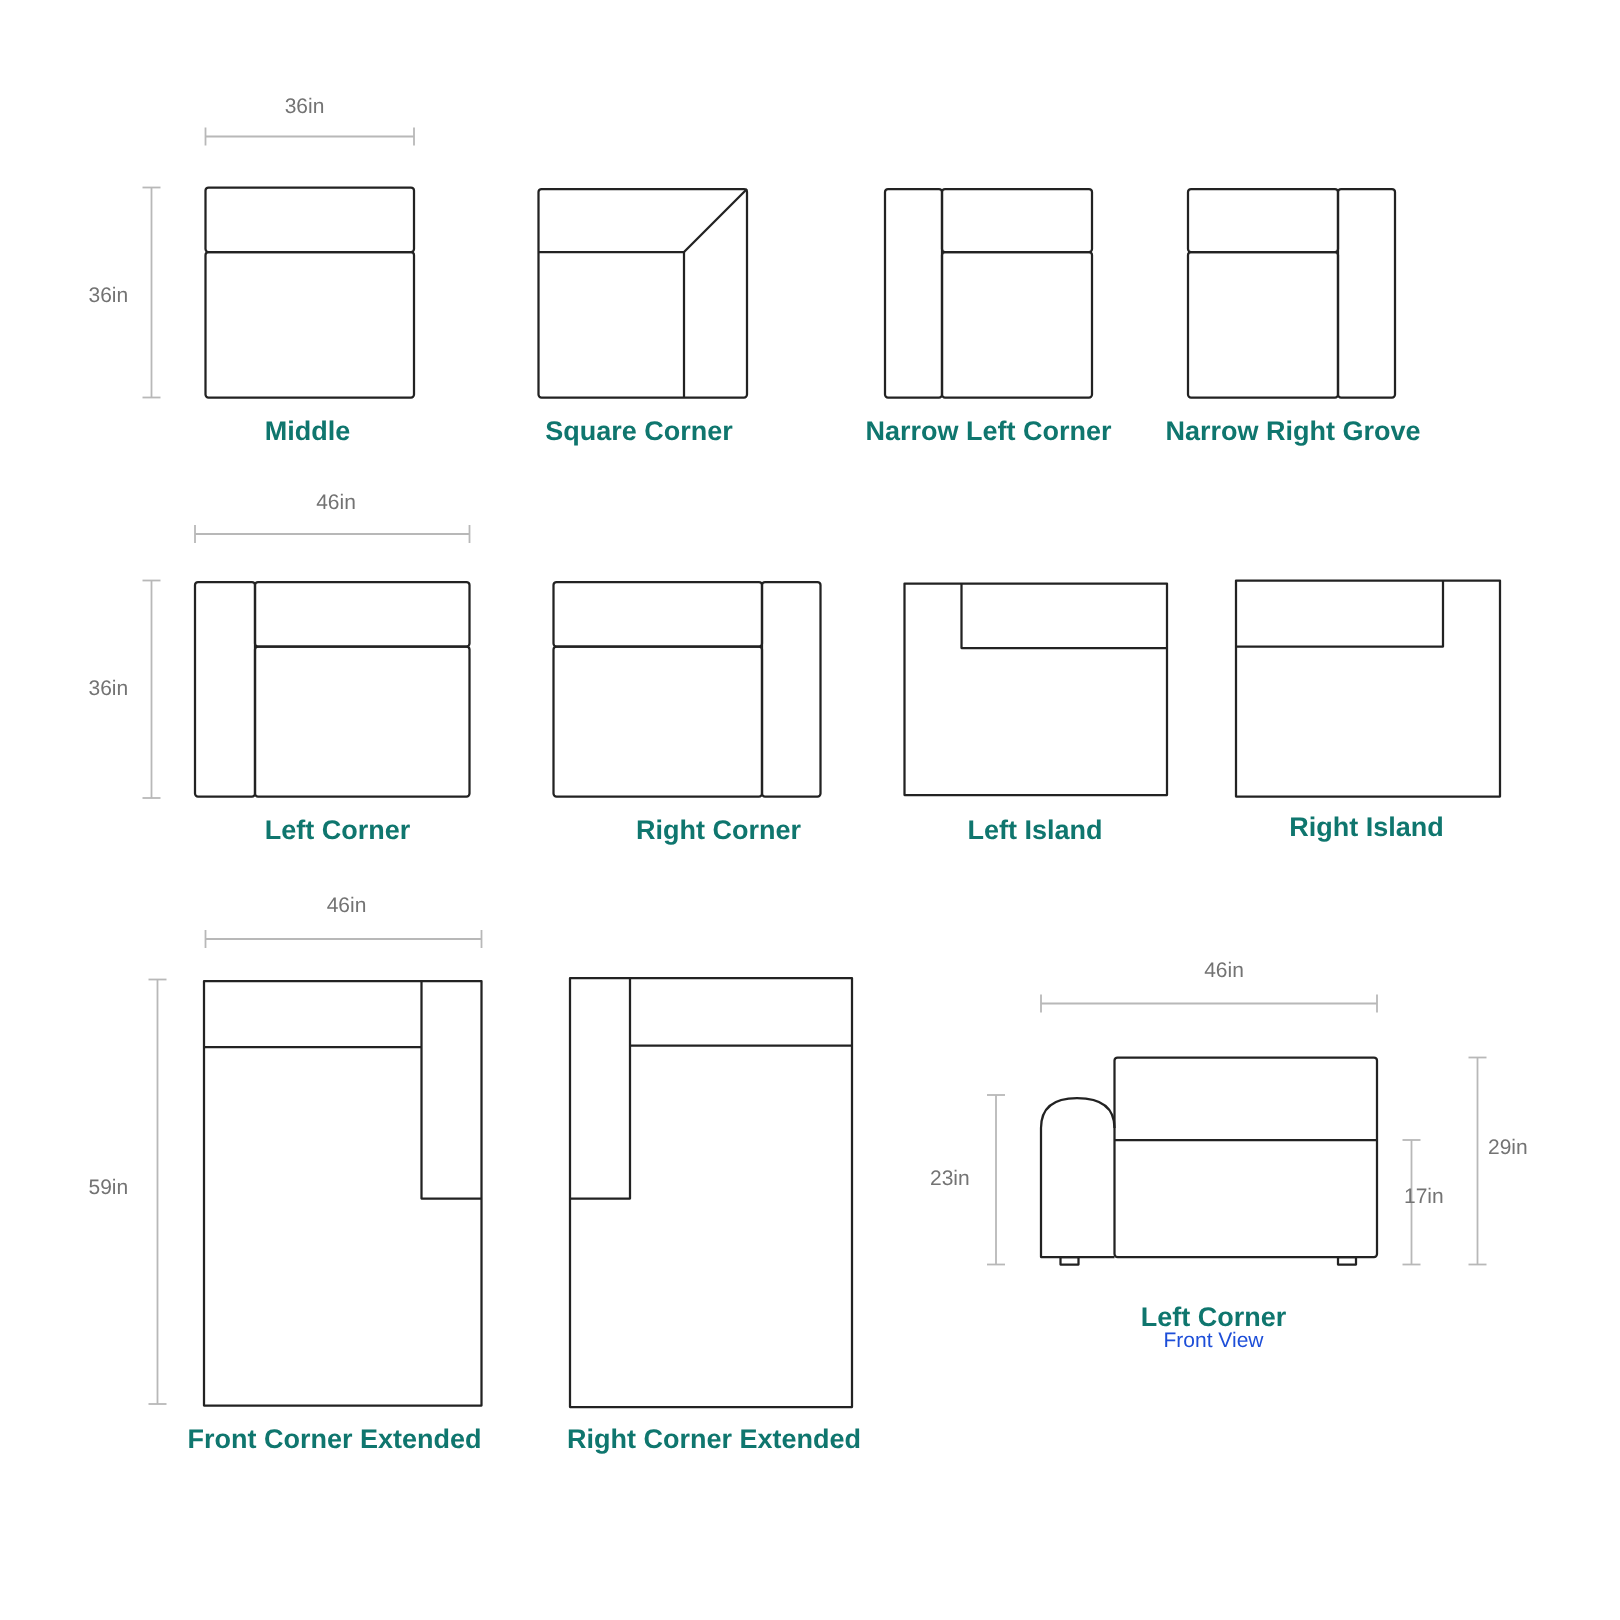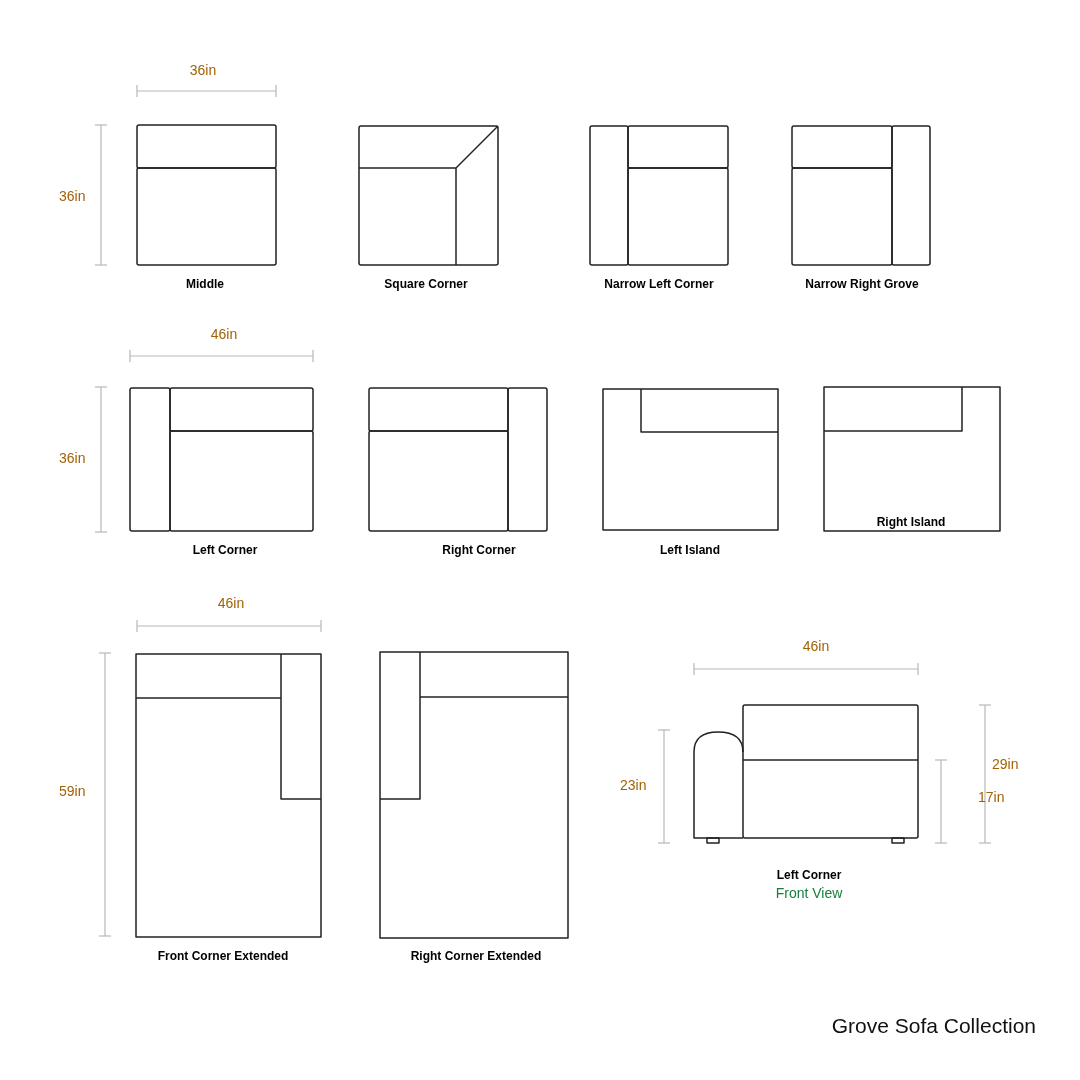--- a/index.html
+++ b/index.html
@@ -1,22 +1,22 @@
 <!DOCTYPE html>
 <html><head>
 <meta charset="utf-8">
 <style>
   html, body { margin: 0; padding: 0; background: #ffffff; }
   #canvas { position: relative; width: 1080px; height: 1080px; background: #ffffff; overflow: hidden; font-family: "Liberation Sans", sans-serif; color: #111111; }
   svg.drawing { position: absolute; left: 0; top: 0; width: 1080px; height: 1080px; }
   .piece { fill: none; stroke: #222222; stroke-width: 1.5; stroke-linejoin: round; }
   .dim { stroke: #b8b8b8; stroke-width: 1.2; fill: none; }
-  .lbl { position: absolute; transform: translateX(-50%); white-space: nowrap; font-size: 12px; font-weight: bold; color: #000000; }
-  .sub { position: absolute; transform: translateX(-50%); white-space: nowrap; font-size: 14px; color: #15803d; }
-  .dimtxt { position: absolute; white-space: nowrap; font-size: 14px; color: #a16207; }
+  .lbl { position: absolute; transform: translateX(-50%); white-space: nowrap; font-size: 18px; font-weight: bold; color: #0f766e; }
+  .sub { position: absolute; transform: translateX(-50%); white-space: nowrap; font-size: 14px; color: #1d4ed8; }
+  .dimtxt { position: absolute; white-space: nowrap; font-size: 14px; color: #737373; }
   .dimtxt.c { transform: translateX(-50%); }
   .title { position: absolute; right: 44px; top: 1014px; font-size: 21px; color: #111; white-space: nowrap; }
 </style>
 </head>
 <body>
 
 <div id="canvas">
   <svg class="drawing" viewBox="0 0 1080 1080">
 
     <g>
@@ -141,30 +141,29 @@
   </svg>
 
   <span class="dimtxt c" style="left:203px; top:62px;">36in</span>
   <span class="dimtxt" style="left:59px; top:188px;">36in</span>
   <span class="dimtxt c" style="left:224px; top:326px;">46in</span>
   <span class="dimtxt" style="left:59px; top:450px;">36in</span>
   <span class="dimtxt c" style="left:231px; top:595px;">46in</span>
   <span class="dimtxt" style="left:59px; top:783px;">59in</span>
   <span class="dimtxt c" style="left:816px; top:638px;">46in</span>
   <span class="dimtxt" style="left:620px; top:777px;">23in</span>
-  <span class="dimtxt" style="left:978px; top:789px;">17in</span>
+  <span class="dimtxt" style="left:936px; top:789px;">17in</span>
   <span class="dimtxt" style="left:992px; top:756px;text-align:center;">29in</span>
 
   <span class="lbl" style="left:205px; top:277px;">Middle</span>
   <span class="lbl" style="left:426px; top:277px;">Square Corner</span>
   <span class="lbl" style="left:659px; top:277px;">Narrow Left Corner</span>
   <span class="lbl" style="left:862px; top:277px;">Narrow Right Grove</span>
   <span class="lbl" style="left:225px; top:543px;">Left Corner</span>
   <span class="lbl" style="left:479px; top:543px;">Right Corner</span>
   <span class="lbl" style="left:690px; top:543px;">Left Island</span>
-  <span class="lbl" style="left:911px; top:515px;">Right Island</span>
+  <span class="lbl" style="left:911px; top:541px;">Right Island</span>
   <span class="lbl" style="left:223px; top:949px;">Front Corner Extended</span>
   <span class="lbl" style="left:476px; top:949px;">Right Corner Extended</span>
   <span class="lbl" style="left:809px; top:868px;">Left Corner</span>
   <span class="sub" style="left:809px; top:885px;">Front View</span>
 
-  <span class="title">Grove Sofa Collection</span>
 </div>
 
 </body></html>

